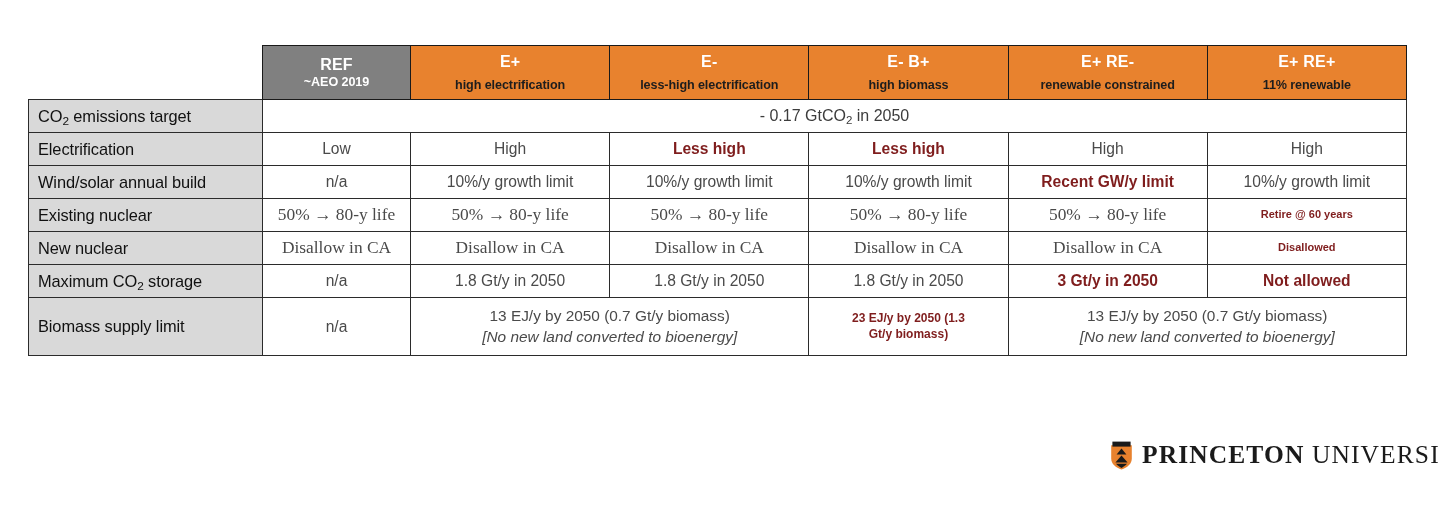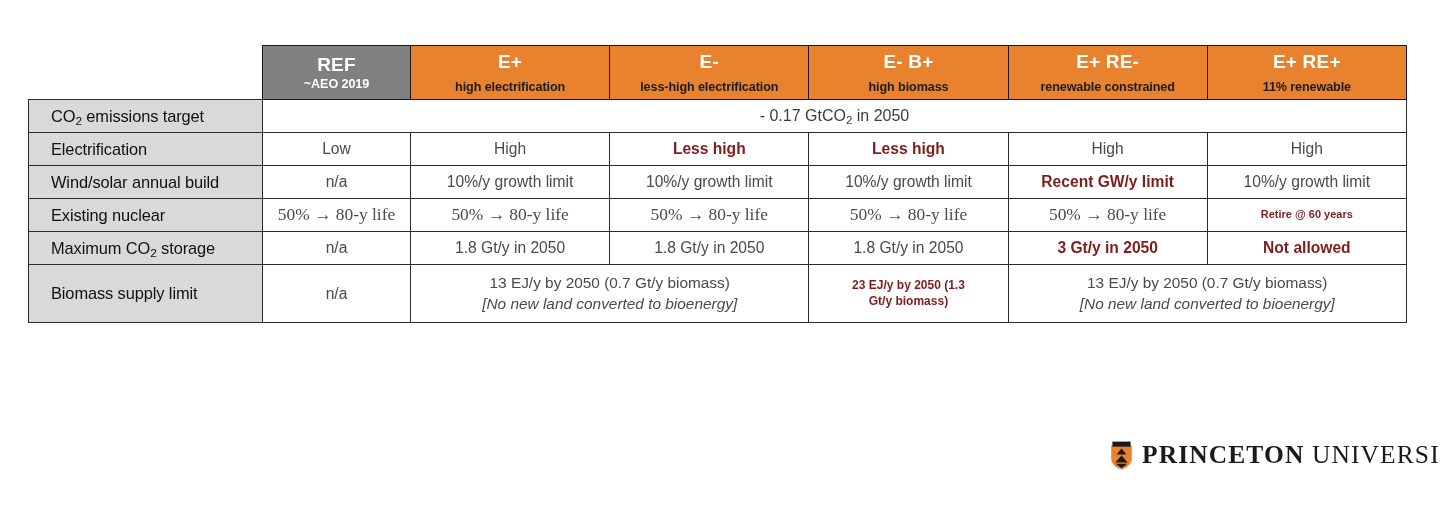--- a/index.html
+++ b/index.html
@@ -44,21 +44,21 @@
   th.hd {
     height: 53px;
     text-align: center;
     line-height: 1.12;
   }
   th.hd.ref   { background: #808080; }
   th.hd.sc    { background: #E8822E; }
   .hd-title {
     display: block;
     font-weight: bold;
-    font-size: 19px;
+    font-size: 16px;
     color: #ffffff;
     letter-spacing: 0.2px;
     margin-bottom: 1px;
   }
   .hd-sub {
     display: block;
     font-weight: bold;
     font-size: 12.6px;
     color: #ffffff;
     letter-spacing: -0.1px;
@@ -73,21 +73,21 @@
     background: #ffffff;
     color: #4a4a4a;
     font-size: 15.6px;
     padding: 2px 4px;
     line-height: 1.22;
   }
   tbody td.rowlabel {
     background: #D9D9D9;
     color: #111111;
     text-align: left;
-    padding-left: 22px;
+    padding-left: 9px;
     font-size: 16.4px;
     font-weight: normal;
     letter-spacing: -0.1px;
   }
   tbody tr.r-short td { height: 28px; }
   tbody tr.r-tall  td { height: 53px; }
 
   
   td.serif {
     font-family: "Liberation Serif", serif;
@@ -203,20 +203,29 @@
           <td class="">10%/y growth limit</td>
         </tr>
         <tr class="r-short">
           <td class="rowlabel">Existing nuclear</td>
           <td class="serif">50% → 80-y life</td>
           <td class="serif">50% → 80-y life</td>
           <td class="serif">50% → 80-y life</td>
           <td class="serif">50% → 80-y life</td>
           <td class="serif">50% → 80-y life</td>
           <td class="serif orange">Retire @ 60 years</td>
+        </tr>
+        <tr class="r-short">
+          <td class="rowlabel">New nuclear</td>
+          <td class="serif">Disallow in CA</td>
+          <td class="serif">Disallow in CA</td>
+          <td class="serif">Disallow in CA</td>
+          <td class="serif">Disallow in CA</td>
+          <td class="serif">Disallow in CA</td>
+          <td class="serif orange">Disallowed</td>
         </tr>
         <tr class="r-short">
           <td class="rowlabel">Maximum CO<sub>2</sub> storage</td>
           <td class="">n/a</td>
           <td class="">1.8 Gt/y in 2050</td>
           <td class="">1.8 Gt/y in 2050</td>
           <td class="">1.8 Gt/y in 2050</td>
           <td class="orange">3 Gt/y in 2050</td>
           <td class="orange">Not allowed</td>
         </tr>

